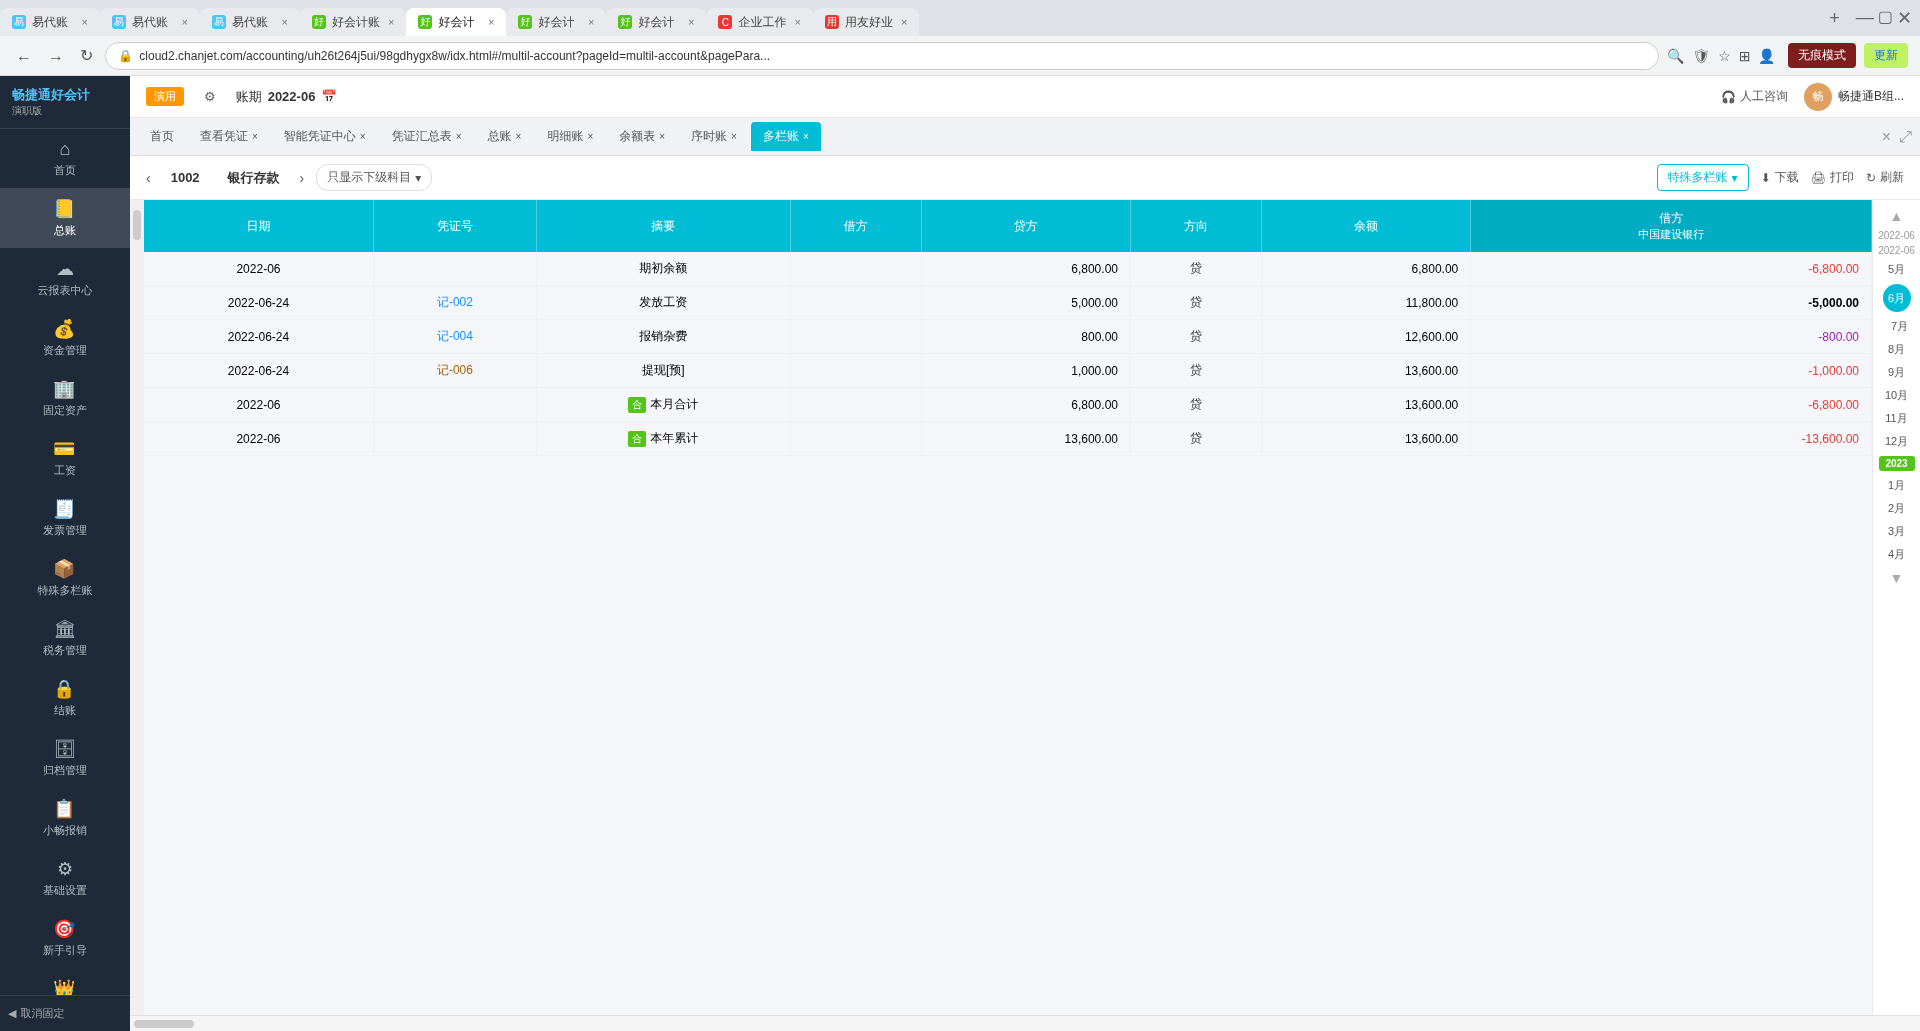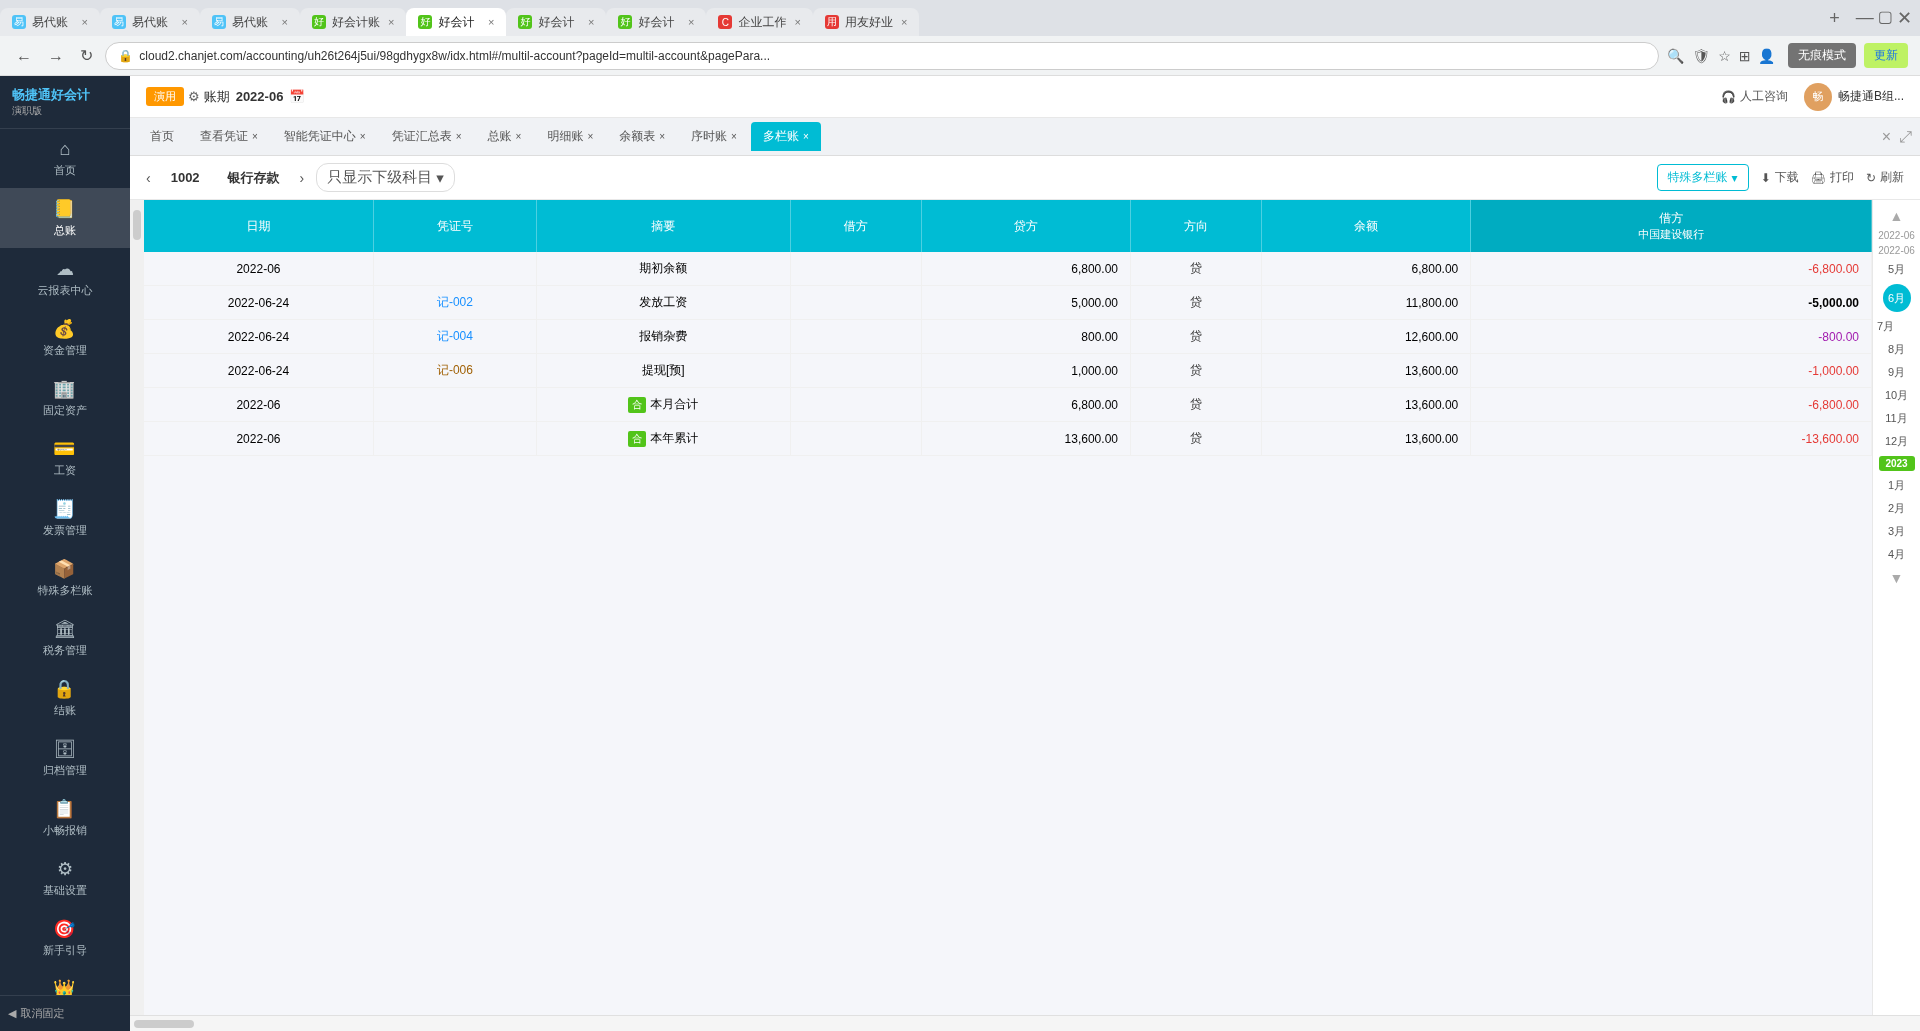--- a/index.html
+++ b/index.html
@@ -16,21 +16,21 @@
     .tab-new { background: none; border: none; font-size: 18px; color: #666; cursor: pointer; padding: 0 8px; }
 
     
     .address-bar-row { background: #f1f3f4; height: 40px; display: flex; align-items: center; padding: 0 12px; gap: 8px; border-bottom: 1px solid #ddd; }
     .nav-btn { background: none; border: none; cursor: pointer; font-size: 16px; color: #555; padding: 4px; }
     .address-bar { flex: 1; background: #fff; border: 1px solid #ccc; border-radius: 20px; height: 28px; display: flex; align-items: center; padding: 0 12px; font-size: 12px; color: #333; overflow: hidden; }
     .address-text { overflow: hidden; text-overflow: ellipsis; white-space: nowrap; }
     .addr-icons { display: flex; gap: 8px; align-items: center; padding-right: 4px; }
     .addr-icon-btn { background: none; border: none; cursor: pointer; font-size: 14px; color: #555; }
     .update-btn { background: #bef264; color: #1a73e8; border: none; border-radius: 4px; padding: 4px 10px; font-size: 12px; cursor: pointer; white-space: nowrap; }
-    .wuhen-btn { background: #737373; color: #fff; border: none; border-radius: 4px; padding: 4px 10px; font-size: 12px; cursor: pointer; white-space: nowrap; display: flex; align-items: center; gap: 4px; }
+    .wuhen-btn { background: #7f1d1d; color: #fff; border: none; border-radius: 4px; padding: 4px 10px; font-size: 12px; cursor: pointer; white-space: nowrap; display: flex; align-items: center; gap: 4px; }
 
     
     .app-layout { display: flex; height: calc(1031px - 76px); }
 
     
     .sidebar { width: 130px; background: #1e2a3a; display: flex; flex-direction: column; color: #fff; flex-shrink: 0; }
     .sidebar-logo { padding: 10px 12px; border-bottom: 1px solid rgba(255,255,255,0.1); }
     .logo-text { font-size: 13px; font-weight: bold; color: #4fc3f7; }
     .logo-sub { font-size: 10px; color: #aaa; }
     .sidebar-nav { flex: 1; overflow-y: auto; }
@@ -38,41 +38,41 @@
     .nav-item.active { background: rgba(255,255,255,0.15); color: #fff; }
     .nav-item-icon { font-size: 18px; }
     .nav-item-label { font-size: 11px; text-align: center; }
     .sidebar-bottom { padding: 10px 8px; border-top: 1px solid rgba(255,255,255,0.1); }
     .unpin-btn { display: flex; align-items: center; gap: 4px; color: #aaa; font-size: 11px; cursor: pointer; }
 
     
     .main-content { flex: 1; display: flex; flex-direction: column; background: #f5f6fa; overflow: hidden; }
 
     
-    .top-bar { background: #fff; padding: 6px 16px; display: flex; align-items: center; gap: 4px; border-bottom: 1px solid #e8e8e8; height: 42px; }
+    .top-bar { background: #fff; padding: 6px 16px; display: flex; align-items: center; gap: 20px; border-bottom: 1px solid #e8e8e8; height: 42px; }
     .demo-badge { background: #ff9800; color: #fff; font-size: 11px; padding: 2px 8px; border-radius: 3px; }
     .period-info { display: flex; align-items: center; gap: 6px; font-size: 13px; color: #333; }
     .top-bar-right { margin-left: auto; display: flex; align-items: center; gap: 16px; }
     .consult-btn { display: flex; align-items: center; gap: 4px; font-size: 12px; color: #555; cursor: pointer; }
     .user-avatar { width: 28px; height: 28px; border-radius: 50%; background: #e0a060; display: flex; align-items: center; justify-content: center; font-size: 11px; color: #fff; }
     .user-name { font-size: 12px; color: #333; }
 
     
     .page-tabs { background: #f0f2f5; display: flex; align-items: center; border-bottom: 1px solid #ddd; height: 38px; padding: 0 8px; gap: 2px; }
     .page-tab { padding: 6px 12px; font-size: 12px; cursor: pointer; color: #555; border-radius: 4px 4px 0 0; white-space: nowrap; display: flex; align-items: center; gap: 4px; }
     .page-tab.active { background: #00bcd4; color: #fff; }
     .close-tab-btn { font-size: 10px; cursor: pointer; }
     .page-tabs-right { margin-left: auto; display: flex; align-items: center; gap: 8px; }
 
     
     .toolbar { background: #fff; padding: 8px 16px; display: flex; align-items: center; gap: 12px; border-bottom: 1px solid #e8e8e8; height: 44px; }
     .nav-arrow { cursor: pointer; font-size: 14px; color: #555; }
     .account-selector { font-size: 13px; font-weight: bold; color: #333; padding: 0 8px; }
     .nav-arrow-right { cursor: pointer; font-size: 14px; color: #555; }
-    .filter-dropdown { display: flex; align-items: center; gap: 4px; border: 1px solid #ddd; border-radius: 12px; padding: 4px 10px; cursor: pointer; font-size: 15px; color: #555; }
+    .filter-dropdown { display: flex; align-items: center; gap: 4px; border: 1px solid #ddd; border-radius: 12px; padding: 4px 10px; cursor: pointer; font-size: 12px; color: #555; }
     .toolbar-right { margin-left: auto; display: flex; align-items: center; gap: 12px; }
     .special-btn { border: 1px solid #00bcd4; color: #00bcd4; background: #fff; border-radius: 4px; padding: 4px 10px; font-size: 12px; cursor: pointer; display: flex; align-items: center; gap: 4px; }
     .action-btn { display: flex; align-items: center; gap: 4px; font-size: 12px; color: #555; cursor: pointer; }
     .ledger-table-wrap { flex: 1; overflow: auto; }
     .ledger-table { width: 100%; border-collapse: collapse; font-size: 12px; }
     .ledger-table thead tr { background: #00bcd4; color: #fff; }
     .ledger-table thead th { padding: 10px 12px; text-align: center; border-right: 1px solid rgba(255,255,255,0.3); font-weight: normal; white-space: nowrap; }
     .ledger-table thead th.extra-col { background: #00acc1; }
     .ledger-table tbody tr { border-bottom: 1px solid #f0f0f0; }
     .ledger-table tbody td { padding: 8px 12px; text-align: center; border-right: 1px solid #f0f0f0; }
@@ -430,21 +430,21 @@
         </table>
       </div>
 
       <div class="timeline-panel">
         <div class="timeline-scroll-btn">▲</div>
         <div class="timeline-header">2022-06</div>
         <div class="timeline-header">2022-06</div>
         <div id="timeline-months" style="width:100%;">
             <div class="timeline-item" style="padding: 4px 0px; text-align: center; cursor: pointer; font-size: 11px; color: rgb(85, 85, 85);">5月</div>
             <div class="timeline-item active" style="background: rgb(0, 188, 212); color: rgb(255, 255, 255); border-radius: 50%; width: 28px; height: 28px; display: flex; align-items: center; justify-content: center; margin: 3px auto; font-size: 11px; cursor: pointer;">6月</div>
-            <div class="timeline-item" style="padding: 4px 4px; text-align: left; cursor: pointer; font-size: 11px; color: rgb(85, 85, 85);">7月</div>
+            <div class="timeline-item" style="padding: 4px 12px; text-align: right; cursor: pointer; font-size: 11px; color: rgb(85, 85, 85);">7月</div>
             <div class="timeline-item" style="padding: 4px 0px; text-align: center; cursor: pointer; font-size: 11px; color: rgb(85, 85, 85);">8月</div>
             <div class="timeline-item" style="padding: 4px 0px; text-align: center; cursor: pointer; font-size: 11px; color: rgb(85, 85, 85);">9月</div>
             <div class="timeline-item" style="padding: 4px 0px; text-align: center; cursor: pointer; font-size: 11px; color: rgb(85, 85, 85);">10月</div>
             <div class="timeline-item" style="padding: 4px 0px; text-align: center; cursor: pointer; font-size: 11px; color: rgb(85, 85, 85);">11月</div>
             <div class="timeline-item" style="padding: 4px 0px; text-align: center; cursor: pointer; font-size: 11px; color: rgb(85, 85, 85);">12月</div>
             <div class="timeline-item year-badge" style="background: rgb(82, 196, 26); color: rgb(255, 255, 255); border-radius: 3px; padding: 2px 4px; font-size: 10px; font-weight: bold; margin: 3px auto; text-align: center; width: 36px;">2023</div>
             <div class="timeline-item" style="padding: 4px 0px; text-align: center; cursor: pointer; font-size: 11px; color: rgb(85, 85, 85);">1月</div>
             <div class="timeline-item" style="padding: 4px 0px; text-align: center; cursor: pointer; font-size: 11px; color: rgb(85, 85, 85);">2月</div>
             <div class="timeline-item" style="padding: 4px 0px; text-align: center; cursor: pointer; font-size: 11px; color: rgb(85, 85, 85);">3月</div>
             <div class="timeline-item" style="padding: 4px 0px; text-align: center; cursor: pointer; font-size: 11px; color: rgb(85, 85, 85);">4月</div>

